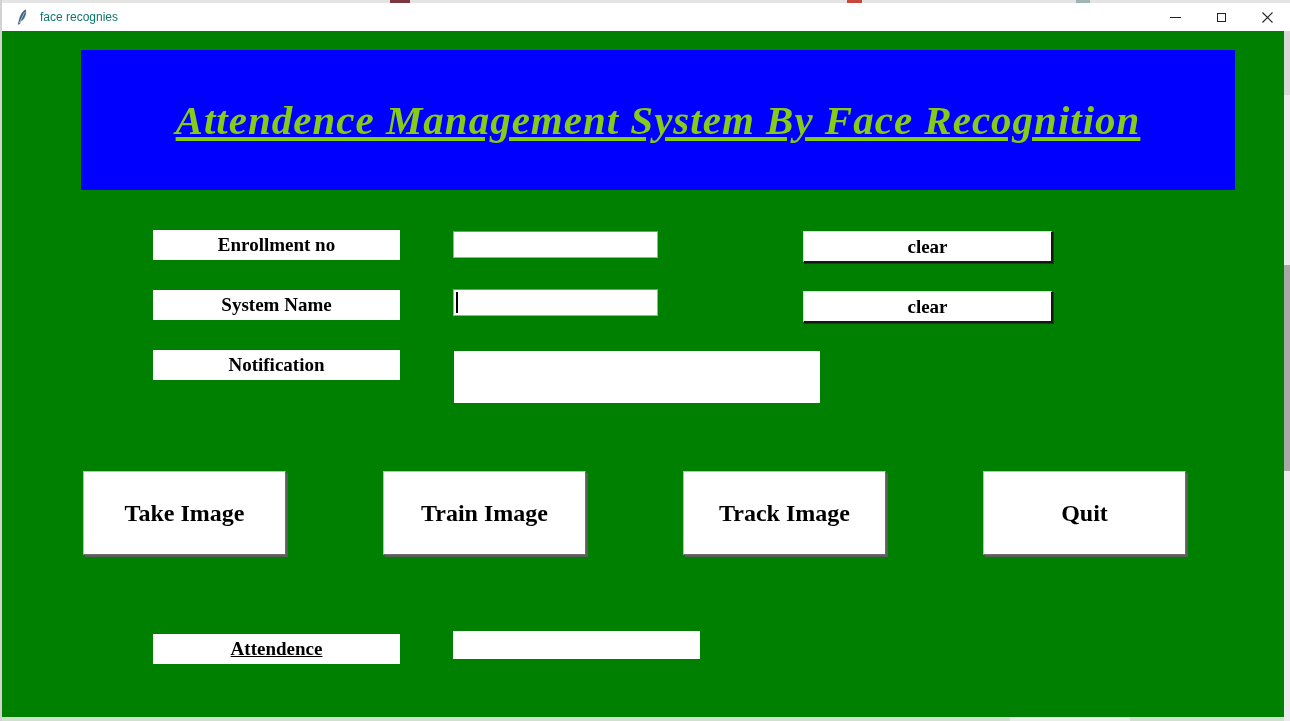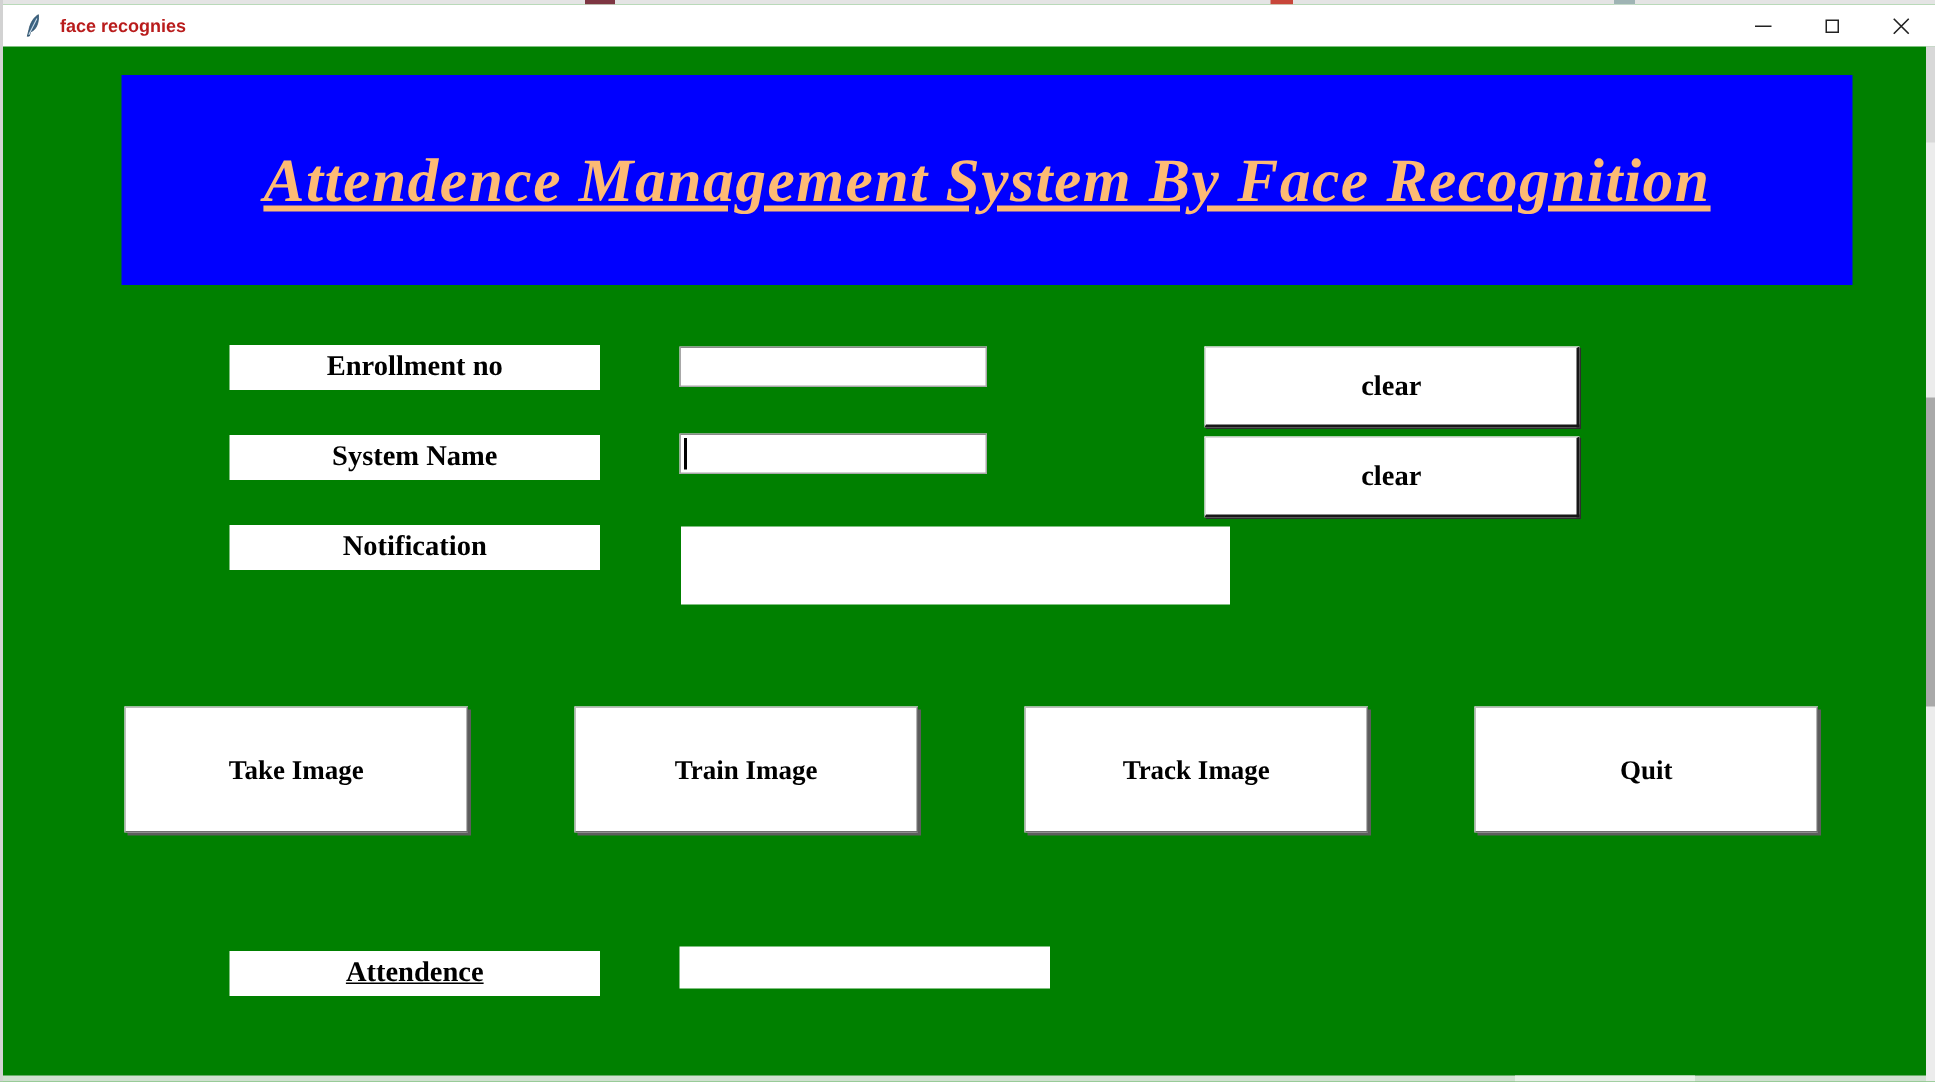--- a/index.html
+++ b/index.html
@@ -21,33 +21,33 @@
   .bottom-strip .seg-light{position:absolute;left:1010px;top:0;width:120px;height:4px;background:#e7f0e7;}
 
   
   .titlebar{
     position:absolute;left:0;top:3px;width:1290px;height:28px;background:#ffffff;
     display:flex;align-items:center;
     font-family:"Liberation Sans","DejaVu Sans",sans-serif;
     border-left:2px solid #cdcdcd;box-sizing:border-box;
   }
   .app-icon{width:16px;height:16px;margin-left:12px;display:flex;align-items:center;justify-content:center;}
-  .title-text{margin-left:10px;font-size:12px;color:#b91c1c;font-weight:bold;}
+  .title-text{margin-left:10px;font-size:12px;color:#0f766e;}
   .win-controls{margin-left:auto;display:flex;height:100%;}
   .win-btn{width:46px;height:100%;display:flex;align-items:center;justify-content:center;cursor:default;}
   .glyph-min{width:11px;height:1px;background:#222;}
   .glyph-max{width:9px;height:9px;border:1px solid #222;box-sizing:border-box;background:transparent;}
 
   
   .banner{
     position:absolute;left:81px;top:50px;width:1154px;height:140px;background:#0000ff;
     display:flex;align-items:center;justify-content:center;
   }
   .banner-title{
-    color:#fdba74;font-size:41px;font-weight:bold;font-style:italic;
+    color:#84cc16;font-size:41px;font-weight:bold;font-style:italic;
     text-decoration:underline;letter-spacing:1px;white-space:nowrap;margin:0;
   }
 
   
   .plate{
     position:absolute;background:#ffffff;color:#000;
     display:flex;align-items:center;justify-content:center;
     font-weight:bold;font-size:19px;
   }
   .lbl{left:153px;width:247px;height:30px;}
@@ -75,29 +75,29 @@
   .att-box{left:453px;top:631px;width:247px;height:28px;}
 
   
   .btn{
     position:absolute;background:#ffffff;color:#000;
     display:flex;align-items:center;justify-content:center;
     font-weight:bold;cursor:default;box-sizing:border-box;
     font-family:"Liberation Serif","DejaVu Serif",serif;
   }
   .btn-clear{
-    left:803px;width:250px;height:54px;font-size:19px;
+    left:803px;width:250px;height:32px;font-size:19px;
     border-top:1px solid #dcdcdc;border-left:1px solid #dcdcdc;
     border-right:2px solid #171717;border-bottom:2px solid #171717;
     box-shadow:1px 1px 0 #2e2e2e;
   }
   .btn-clear-enroll{top:231px;}
   .btn-clear-name{top:291px;}
   .btn-big{
-    top:471px;width:229px;height:84px;font-size:18px;
+    top:471px;width:203px;height:84px;font-size:24px;
     border:1px solid #6e6e6e;border-top-color:#bdbdbd;border-left-color:#bdbdbd;
     box-shadow:2px 2px 0 #5d5d5d;
   }
   .btn-take{left:83px;}
   .btn-train{left:383px;}
   .btn-track{left:683px;}
   .btn-quit{left:983px;}
 </style>
 </head>
 <body>

